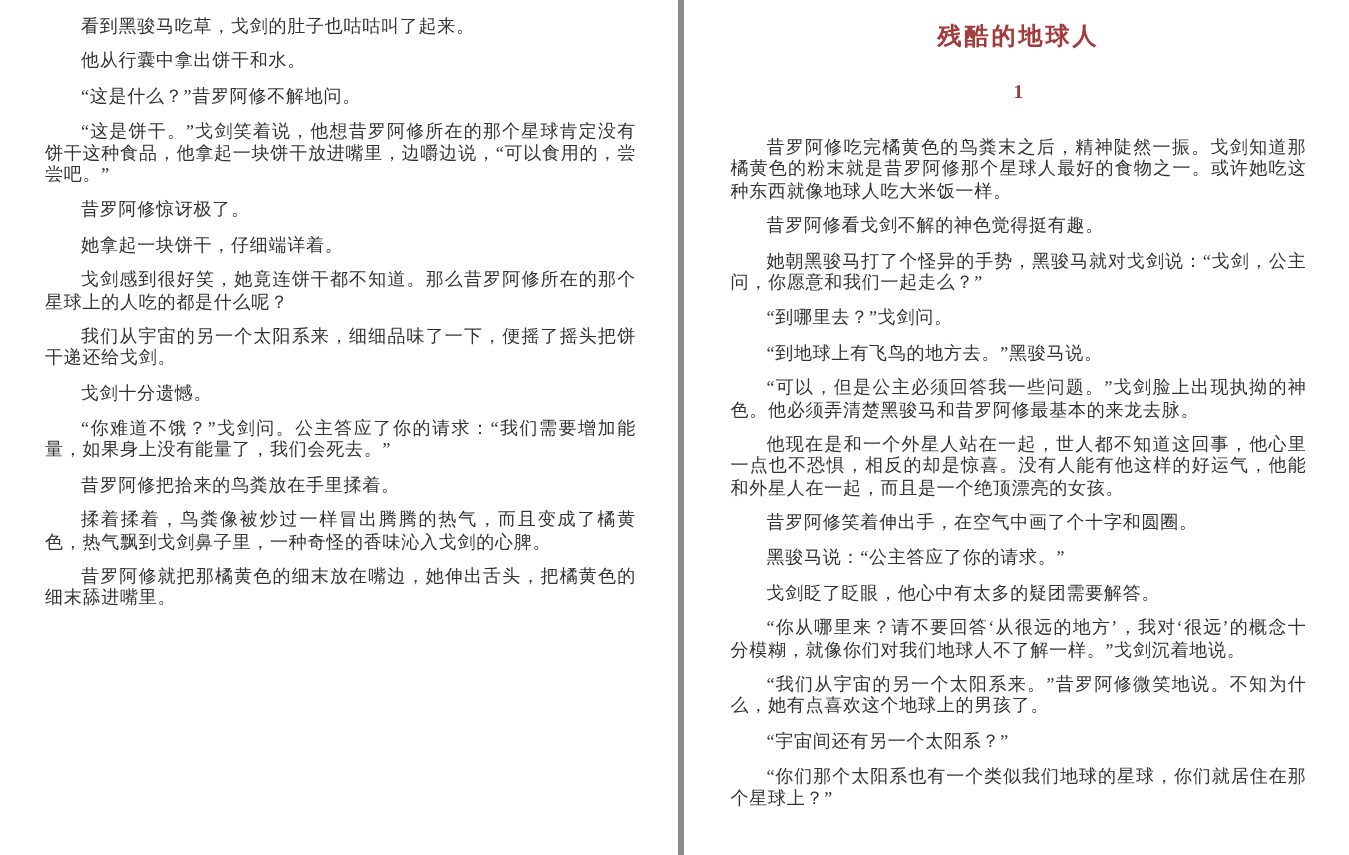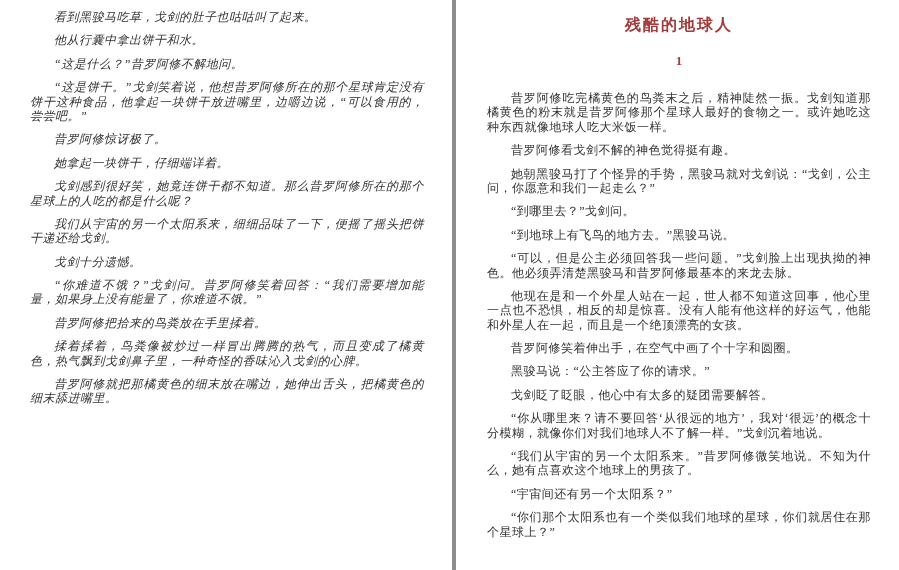--- a/index.html
+++ b/index.html
@@ -22,21 +22,20 @@
   }
   .page {
     box-sizing: border-box;
     height: 570px;
     background: #ffffff;
     overflow: hidden;
   }
   .page-left {
     width: 457px;
     padding: 10px 28px 0 30px;
-    font-style: italic;
   }
   .page-right {
     width: 448px;
     padding: 10px 28px 0 31px;
     border-radius: 30px;
   }
   .gutter {
     width: 4px;
     height: 570px;
     background: var(--divider-gray, #8c8c8c);
@@ -89,21 +88,21 @@
         <p>昔罗阿修惊讶极了。</p>
 
         <p>她拿起一块饼干，仔细端详着。</p>
 
         <p>戈剑感到很好笑，她竟连饼干都不知道。那么昔罗阿修所在的那个星球上的人吃的都是什么呢？</p>
 
         <p>我们从宇宙的另一个太阳系来，细细品味了一下，便摇了摇头把饼干递还给戈剑。</p>
 
         <p>戈剑十分遗憾。</p>
 
-        <p>“你难道不饿？”戈剑问。昔罗阿修笑着回答：“我们需要增加能量，如果身上没有能量了，你难道不饿。”</p>
+        <p>“你难道不饿？”戈剑问。公主答应了你的请求：“我们需要增加能量，如果身上没有能量了，我们会死去。”</p>
 
         <p>昔罗阿修把拾来的鸟粪放在手里揉着。</p>
 
         <p>揉着揉着，鸟粪像被炒过一样冒出腾腾的热气，而且变成了橘黄色，热气飘到戈剑鼻子里，一种奇怪的香味沁入戈剑的心脾。</p>
 
         <p>昔罗阿修就把那橘黄色的细末放在嘴边，她伸出舌头，把橘黄色的细末舔进嘴里。</p>
       </div>
   </div>
 
   <div class="gutter"></div>

